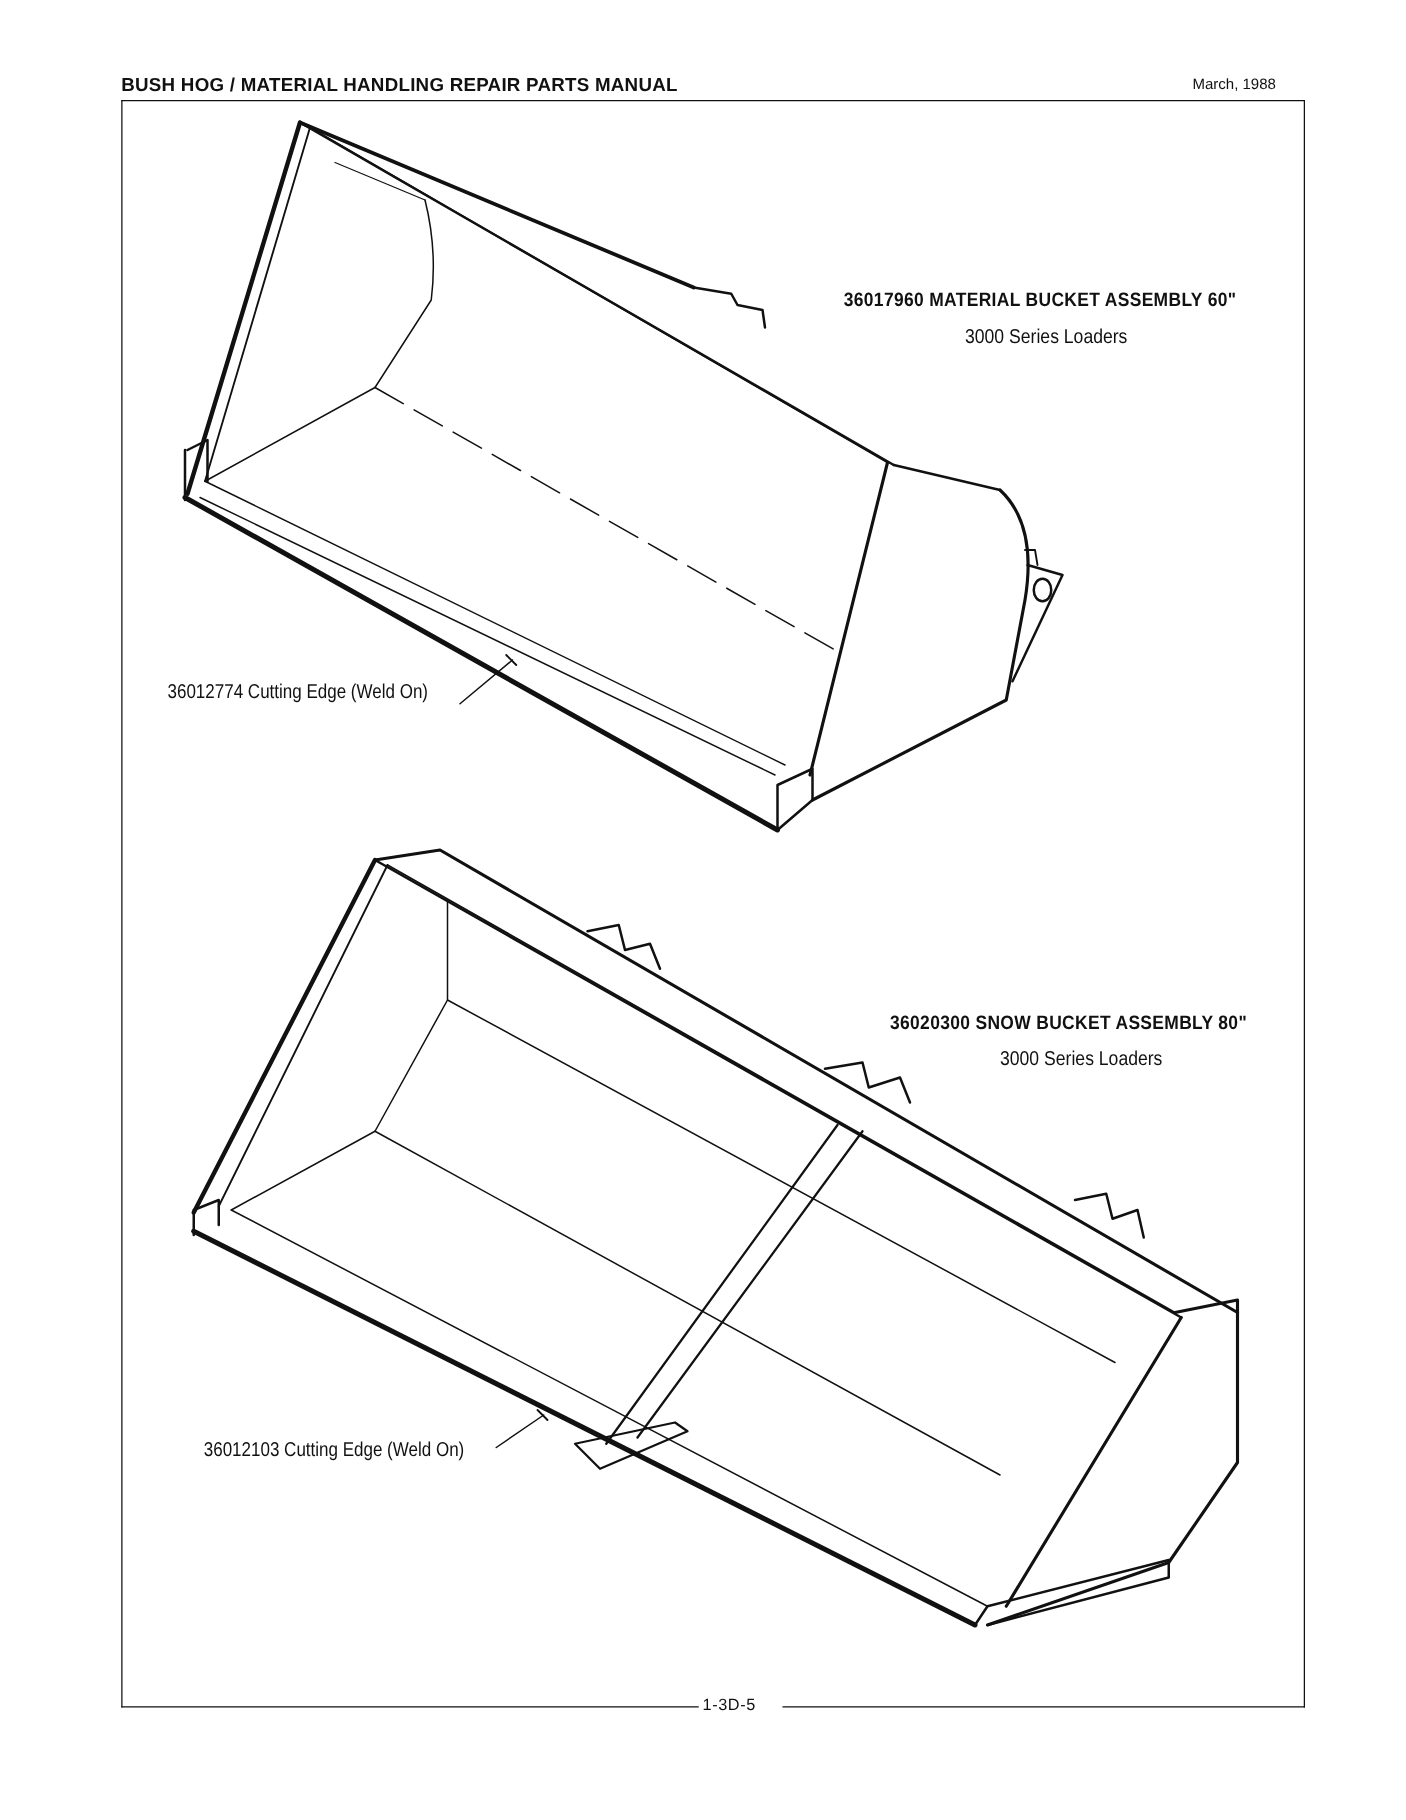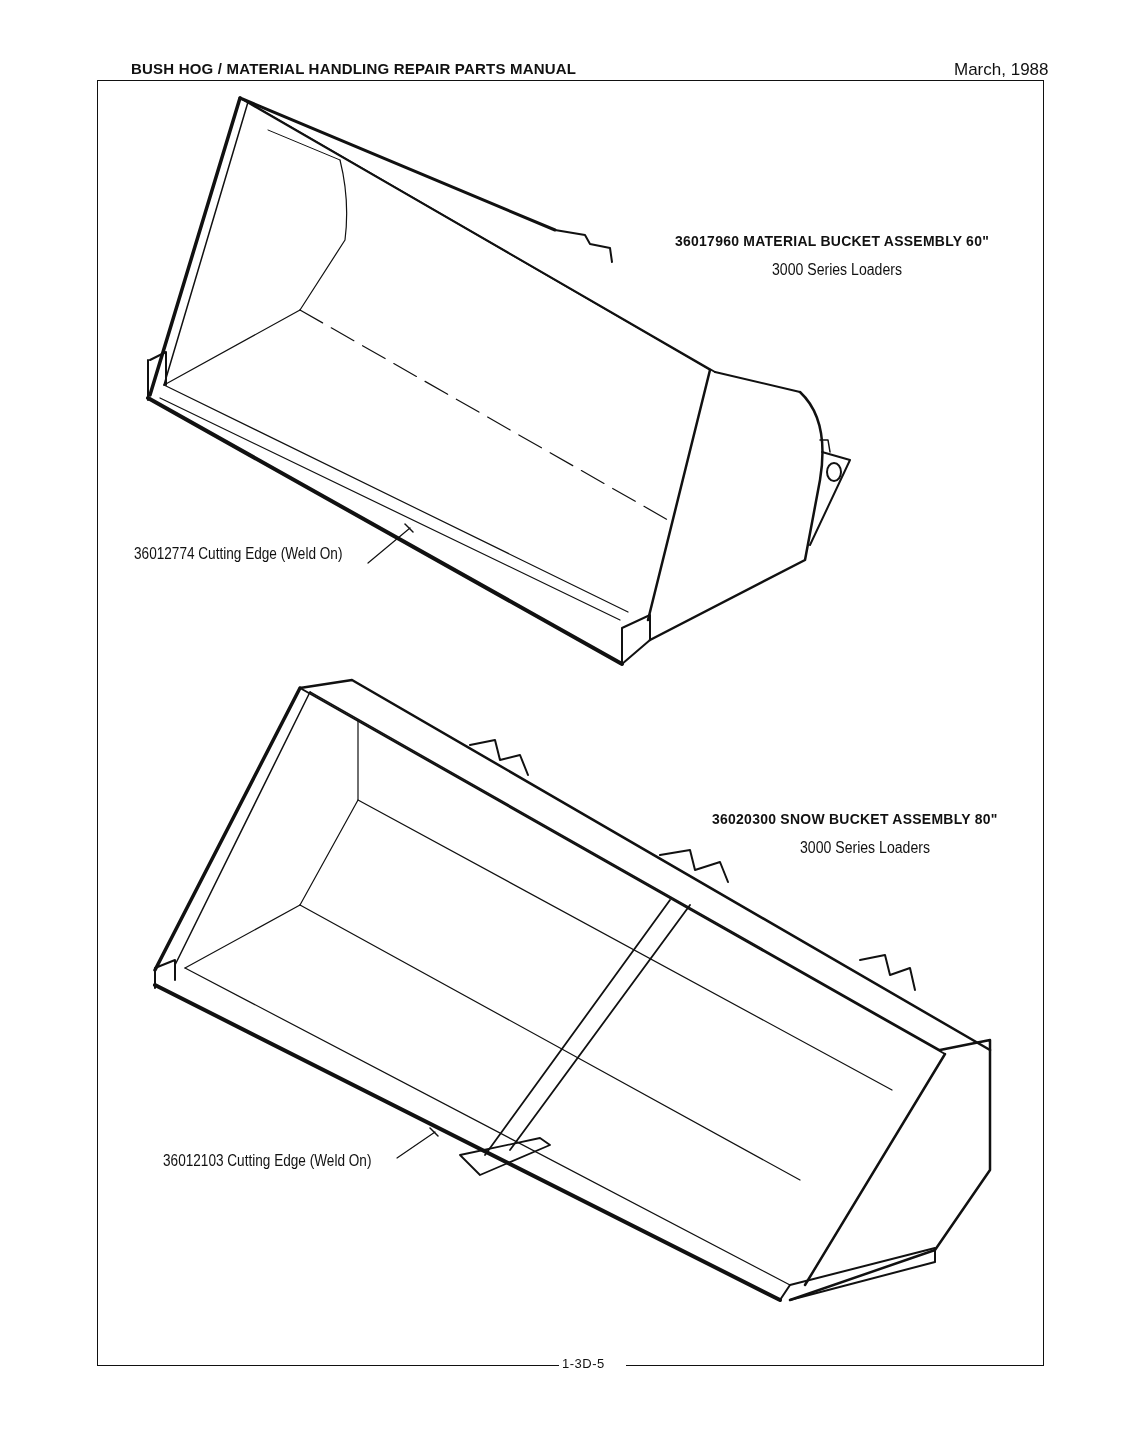--- a/index.html
+++ b/index.html
@@ -1,18 +1,18 @@
 <!DOCTYPE html>
 <html><head>
 <meta charset="utf-8">
 <style>
   html, body { margin:0; padding:0; background:#ffffff; }
   body { width:1125px; height:1456px; position:relative; overflow:hidden; font-family:"Liberation Sans", sans-serif; color:#111; }
-  .hdr-left { position:absolute; left:97px; top:60px; font-weight:bold; font-size:15px; letter-spacing:0.2px;margin-left:34px; }
-  .hdr-right { position:absolute; left:954px; top:60px; font-size:17px; }
+  .hdr-left { position:absolute; left:97px; top:60px; font-weight:bold; font-size:15px; letter-spacing:0.2px; }
+  .hdr-right { position:absolute; left:954px; top:60px; font-size:12px; }
   .frame { position:absolute; left:97px; top:80px; width:947px; height:1286px; border-left:1.5px solid #111; border-right:1.5px solid #111; border-top:1.5px solid #111; box-sizing:border-box; }
   .footer-line-left { position:absolute; left:97px; top:1365px; width:462px; height:0; border-top:1.5px solid #111; }
   .footer-line-right { position:absolute; left:626px; top:1365px; width:418px; height:0; border-top:1.5px solid #111; }
   .page-no { position:absolute; left:562px; top:1356px; font-size:13px; letter-spacing:0.5px; }
   .title { position:absolute; font-weight:bold; font-size:15.5px; font-family:"Liberation Sans", sans-serif; transform:scaleX(0.9); transform-origin:left; letter-spacing:0.3px; }
   .sub { position:absolute; font-size:16px; transform:scaleX(0.88); transform-origin:left; }
   .callout { position:absolute; font-size:16px; transform:scaleX(0.85); transform-origin:left; }
   svg.drawing { position:absolute; left:0; top:0; }
 </style>
 </head>

